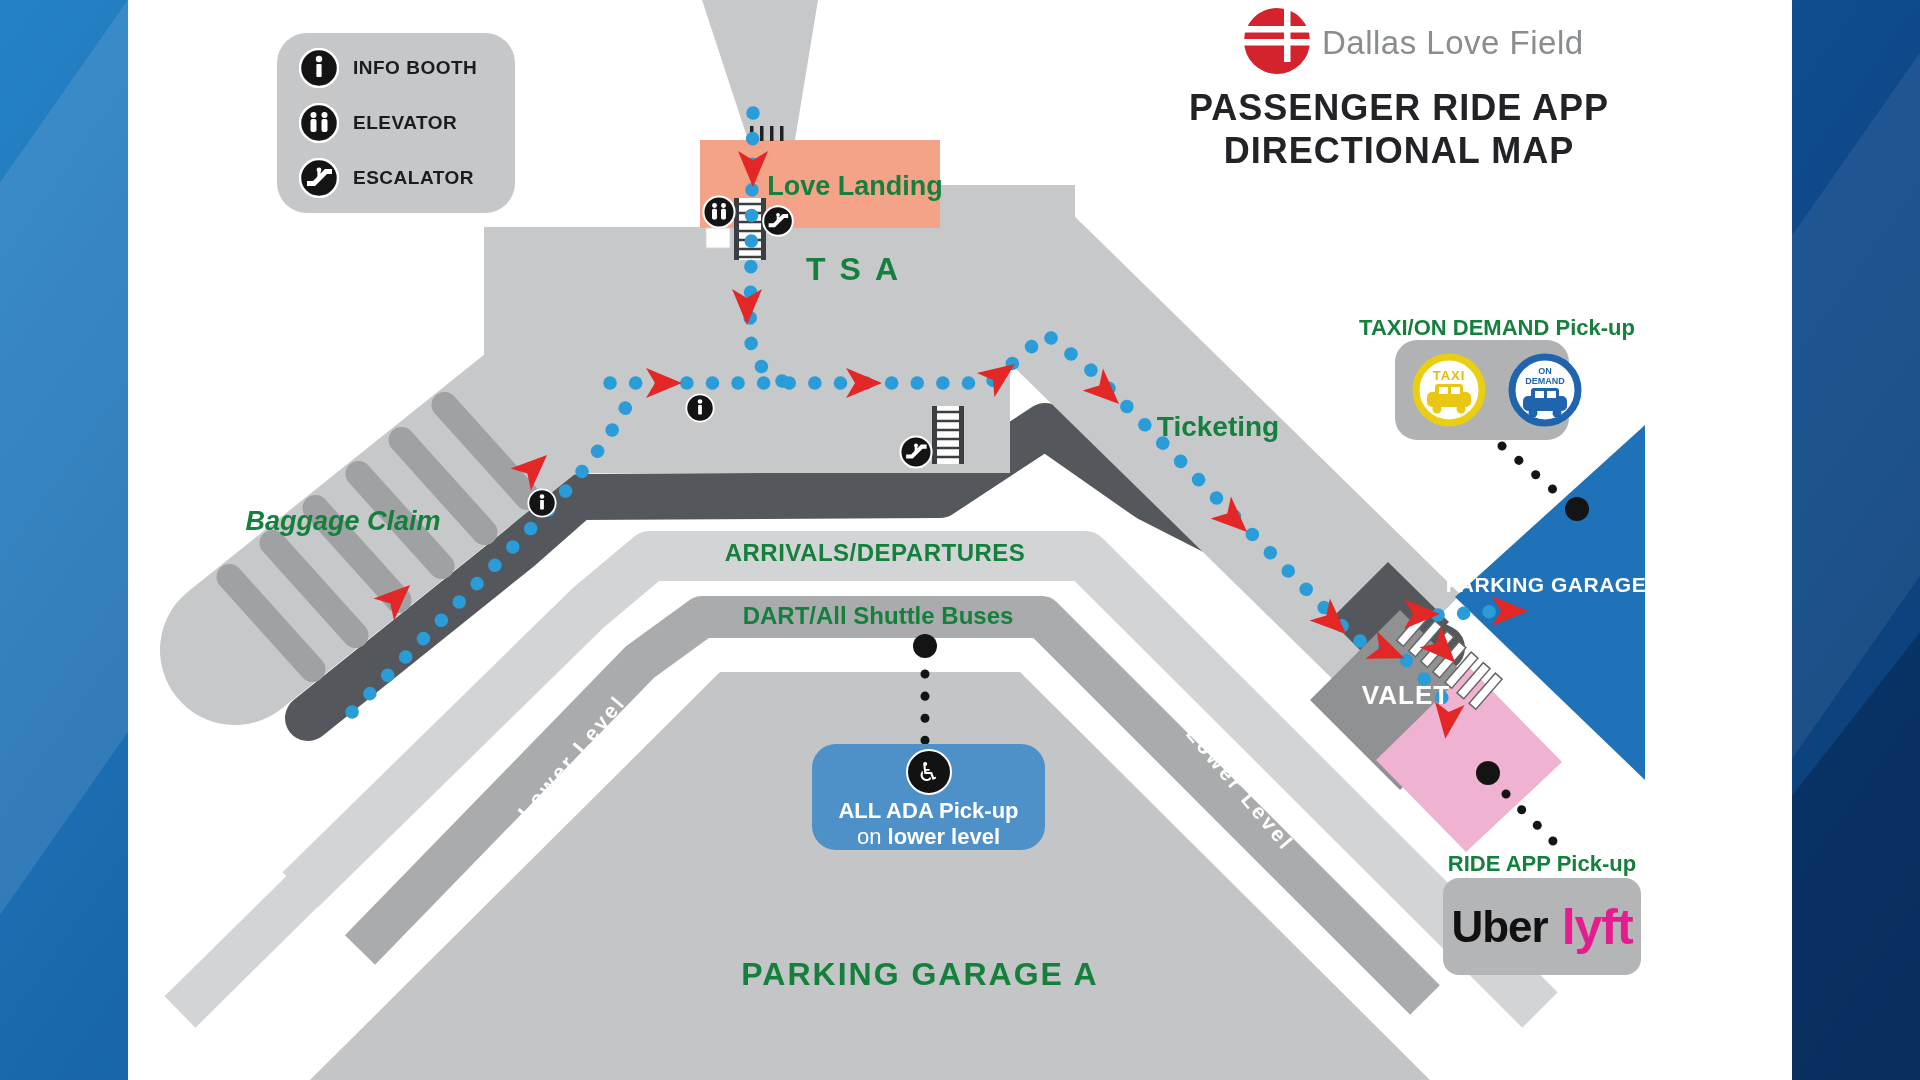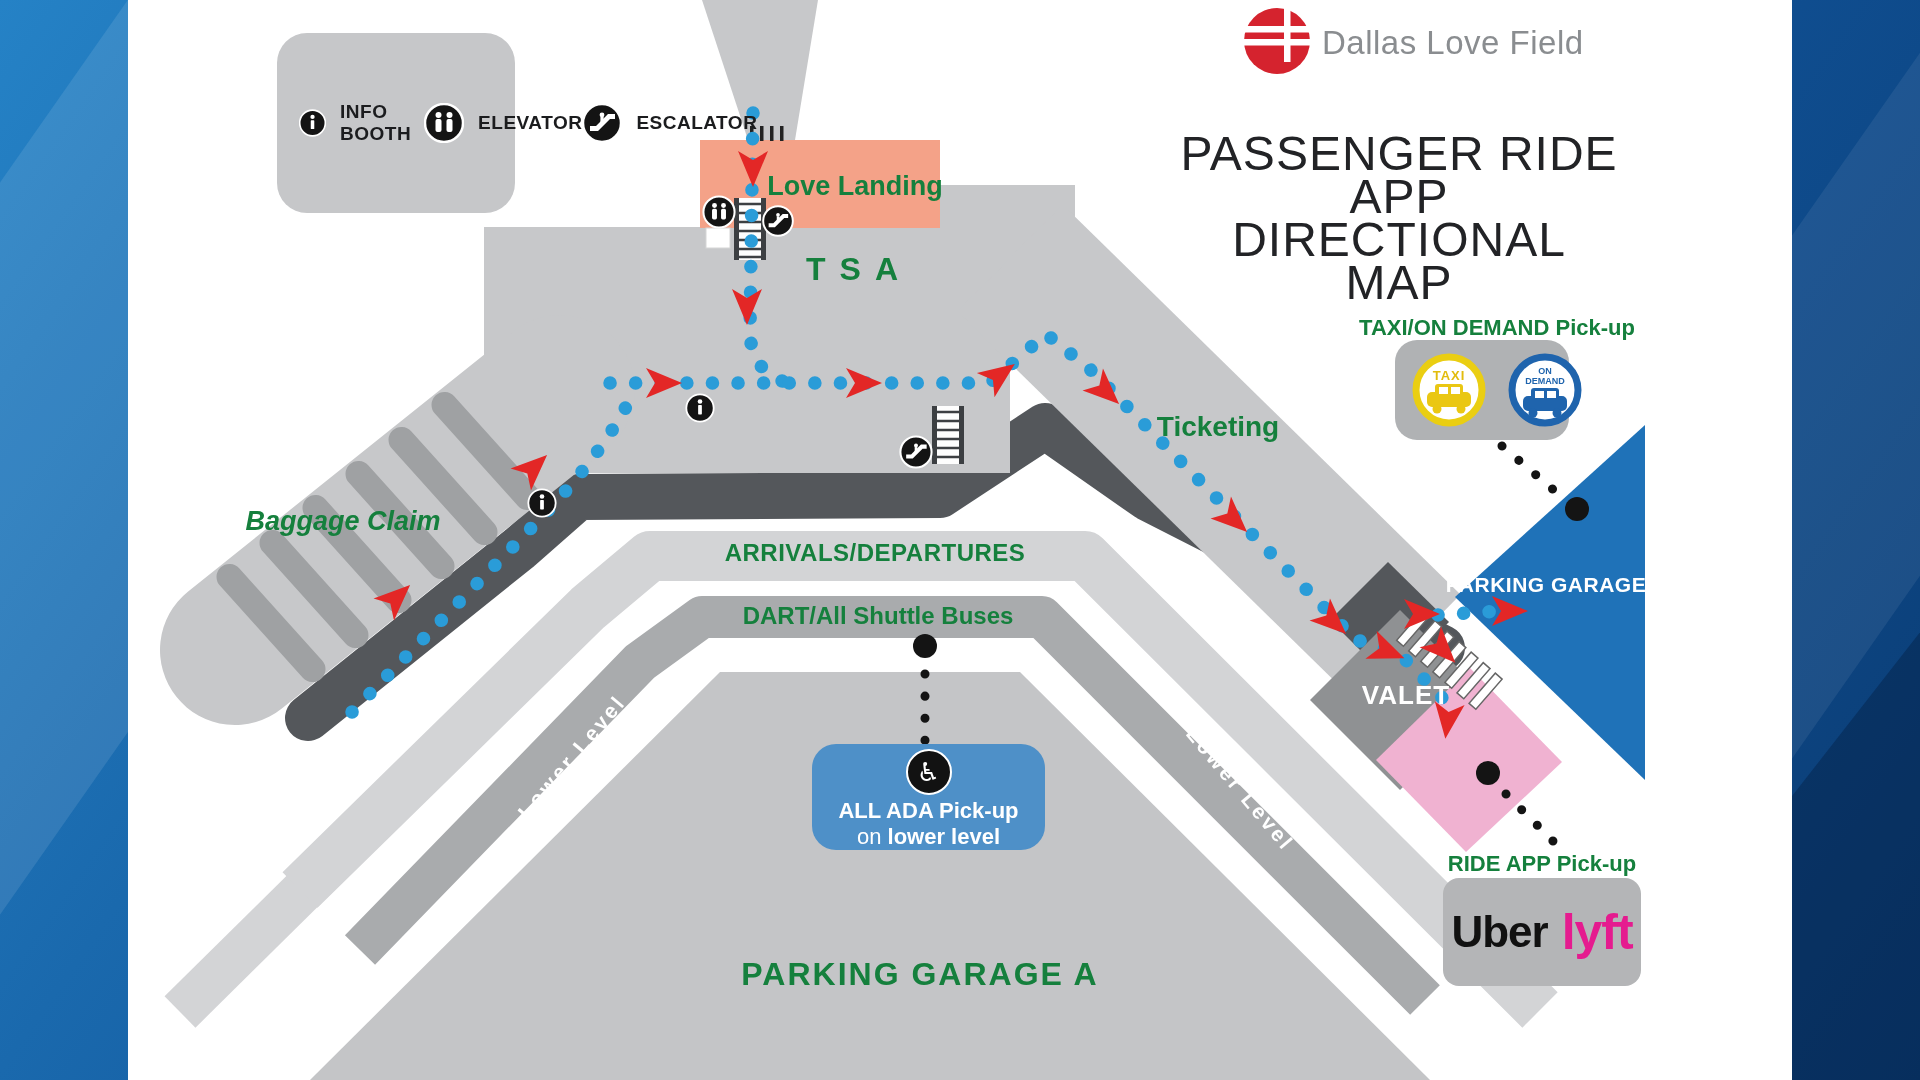--- a/index.html
+++ b/index.html
@@ -13,43 +13,43 @@
   .bg .dark{position:absolute;left:1700px;top:300px;width:500px;height:1400px;
     background:rgba(4,24,54,0.35);transform:rotate(38deg);}
   .page{position:absolute;left:128px;top:0;width:1664px;height:1080px;background:#ffffff;}
   .mapsvg{position:absolute;left:0;top:0;}
 
   .lbl{position:absolute;transform:translate(-50%,-50%);white-space:nowrap;
     color:#15803d;font-weight:bold;}
   .lbl.white{color:#ffffff;}
 
   .legend{position:absolute;left:149px;top:33px;width:238px;height:180px;
-    background:#c6c7c9;border-radius:30px;display:flex;flex-direction:row;
+    background:#c6c7c9;border-radius:30px;display:flex;flex-direction:column;
     justify-content:space-around;padding:8px 0 8px 22px;box-sizing:border-box;}
   .legend .row{display:flex;align-items:center;gap:14px;}
   .legend .row .txt{font-weight:bold;font-size:19px;color:#1b1c1e;letter-spacing:0.5px;}
 
   .brand{position:absolute;left:1194px;top:24px;font-size:33px;color:#8a8d90;letter-spacing:0.5px;}
   .logo{position:absolute;left:1114px;top:6px;}
   .title{position:absolute;left:1046px;top:86px;width:450px;text-align:center;
-    font-size:48px;line-height:43px;font-weight:normal;color:#222326;letter-spacing:1px;margin-top:46px;}
+    font-size:36px;line-height:43px;font-weight:bold;color:#222326;letter-spacing:1px;}
 
   .ada{position:absolute;left:684px;top:744px;width:233px;height:106px;background:#4e90c8;
     border-radius:24px;display:flex;flex-direction:column;align-items:center;
     justify-content:flex-start;color:#fff;text-align:center;}
   .ada .wc{width:42px;height:42px;border-radius:50%;background:#121212;border:2px solid #fff;
     margin-top:5px;display:flex;align-items:center;justify-content:center;
     font-family:"DejaVu Sans",sans-serif;font-size:26px;line-height:26px;color:#fff;}
   .ada .l1{font-weight:bold;font-size:22px;margin-top:3px;}
   .ada .l2{font-size:22px;}
   .ada .l2 b{font-weight:bold;}
 
   .taxibadge{position:absolute;left:1267px;top:340px;width:174px;height:100px;
     background:#b0b2b4;border-radius:22px;text-align:right;}
-  .uberbadge{position:absolute;left:1315px;top:878px;width:198px;height:108px;
+  .uberbadge{position:absolute;left:1315px;top:878px;width:198px;height:97px;
     background:#b4b5b7;border-radius:16px;display:flex;align-items:center;
     justify-content:center;gap:14px;text-align:right;}
   .uberbadge .uber{font-size:44px;font-weight:bold;color:#111;letter-spacing:-1px;}
   .uberbadge .lyft{font-size:50px;font-weight:bold;color:#e51b8f;letter-spacing:-1px;}
 </style>
 </head>
 <body>
 
 <div class="stage">
   <div class="bg">

